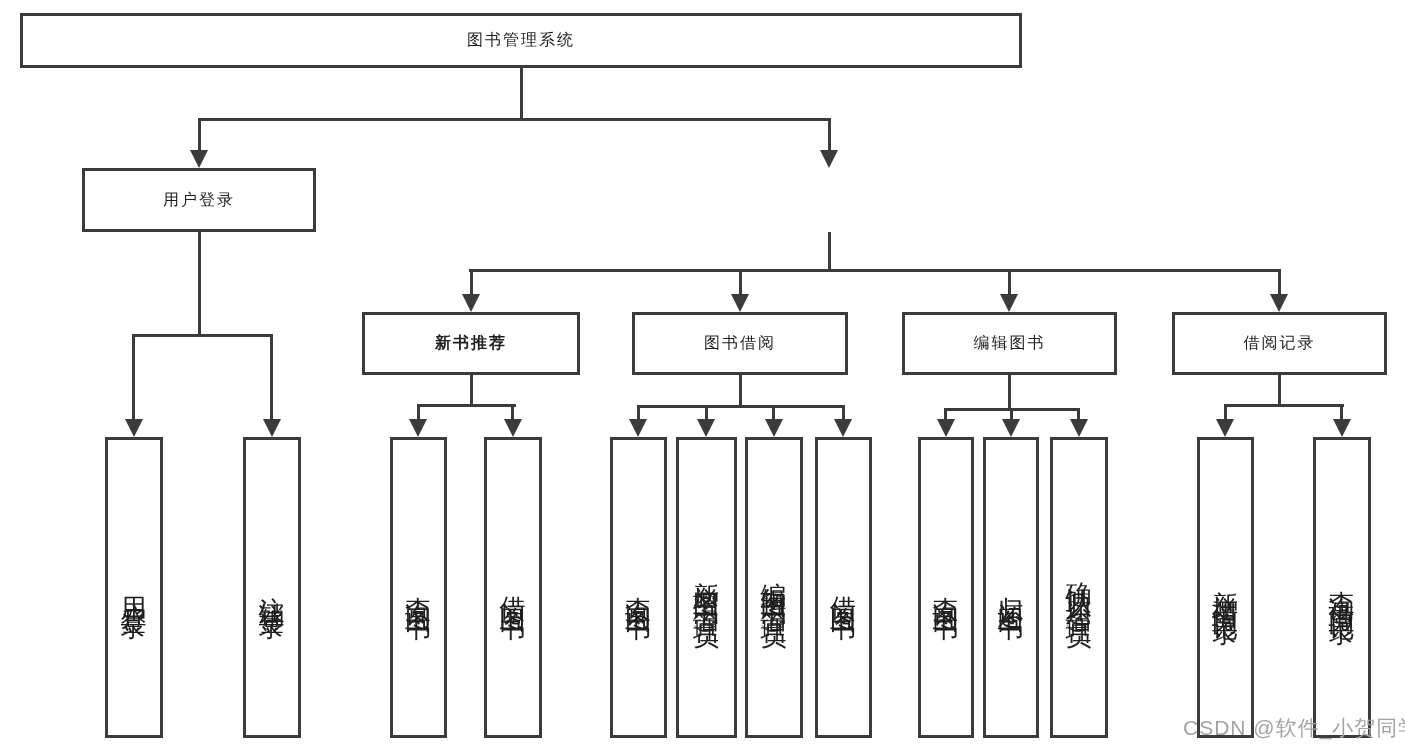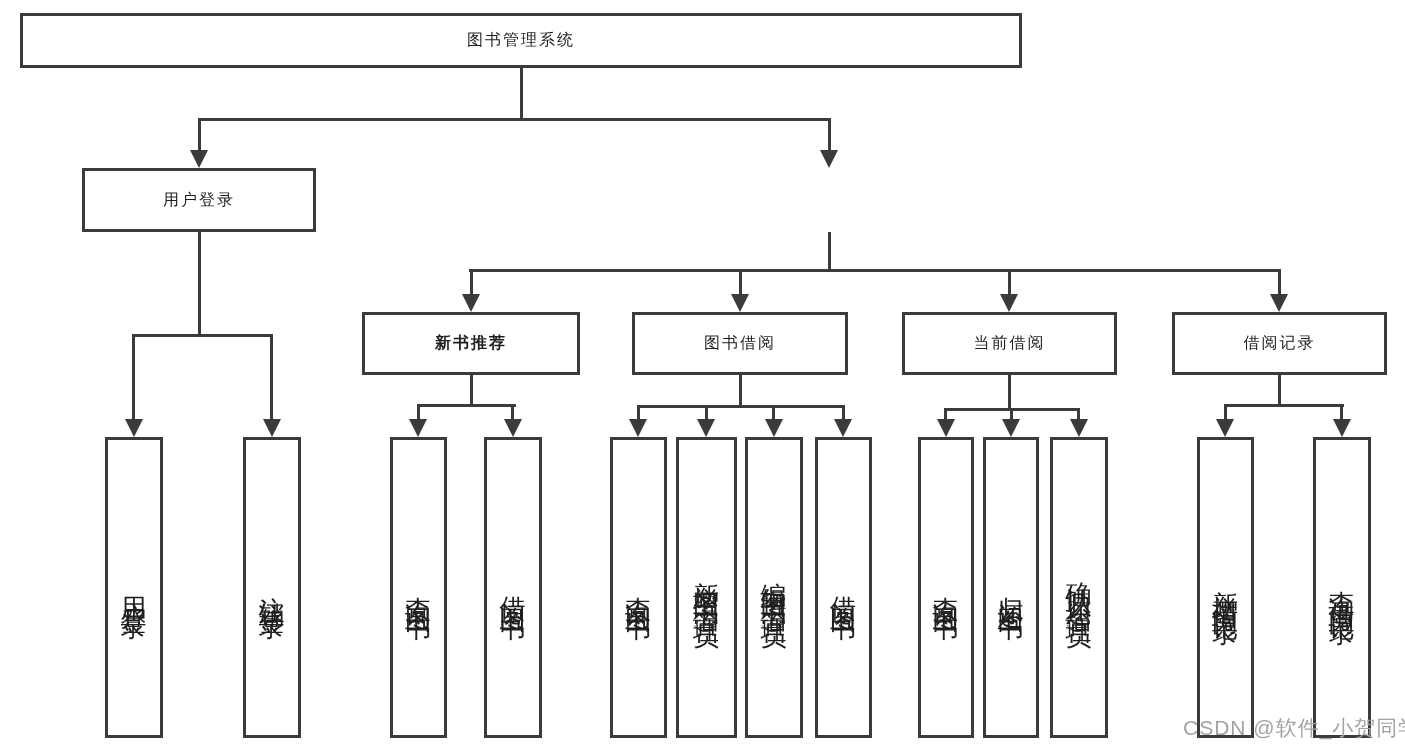--- a/index.html
+++ b/index.html
@@ -72,21 +72,21 @@
     <span>用户登录</span>
   </div>
 
   <div class="node" style="left:362px; top:312px; width:218px; height:63px;font-weight:bold;">
     <span>新书推荐</span>
   </div>
   <div class="node" style="left:632px; top:312px; width:216px; height:63px;">
     <span>图书借阅</span>
   </div>
   <div class="node" style="left:902px; top:312px; width:215px; height:63px;">
-    <span>当前借阅</span>
+    <span>编辑图书</span>
   </div>
   <div class="node" style="left:1172px; top:312px; width:215px; height:63px;">
     <span>借阅记录</span>
   </div>
 
   <div class="vnode" style="left:105px; top:437px; width:58px; height:301px;">
     <span>用户登录</span>
   </div>
   <div class="vnode" style="left:243px; top:437px; width:58px; height:301px;">
     <span>注销登录</span>

